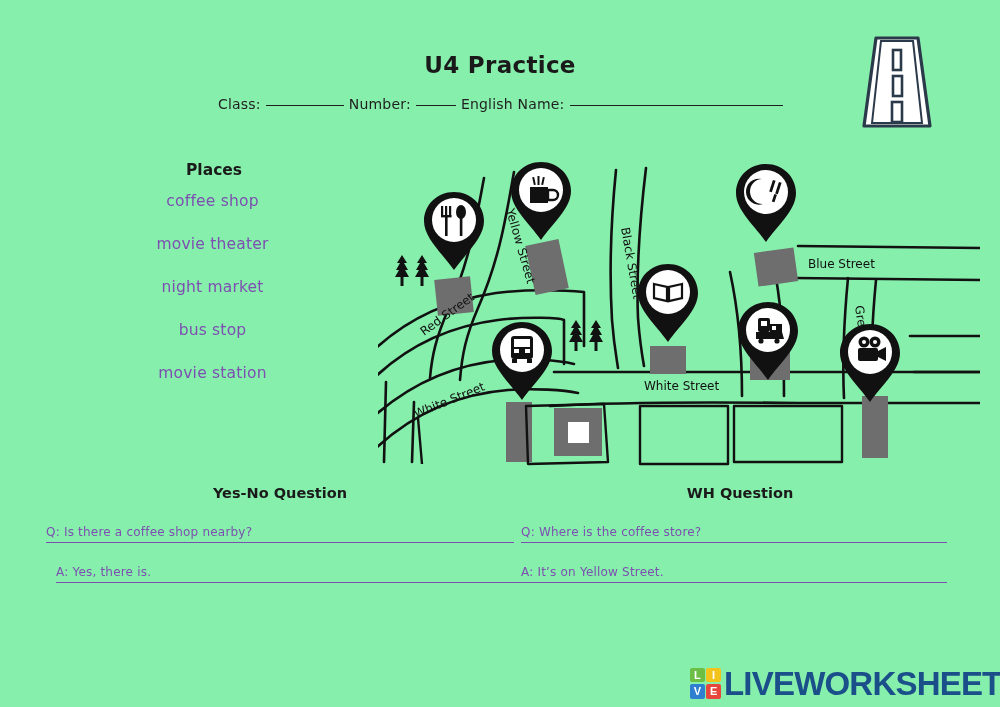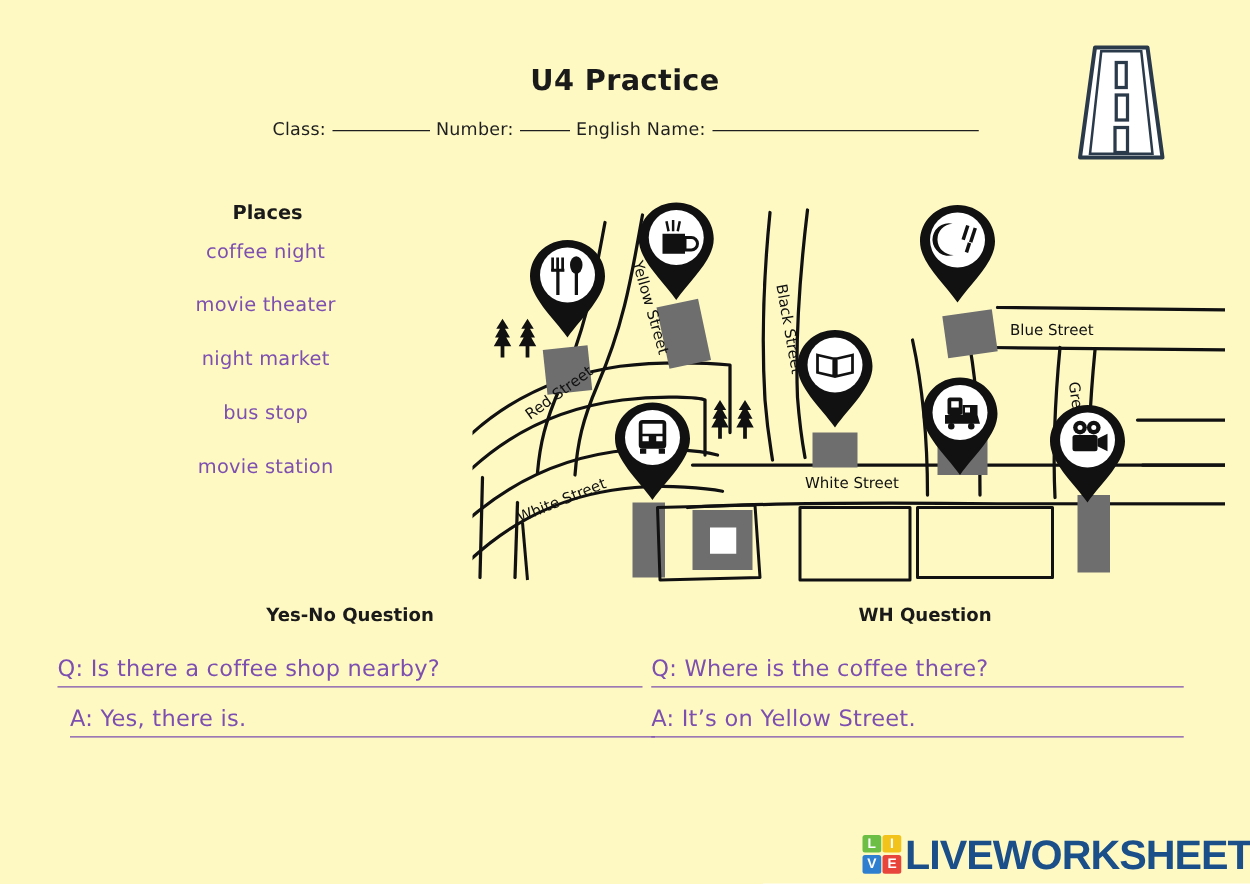--- a/index.html
+++ b/index.html
@@ -13,21 +13,21 @@
     height: 707px;
     position: relative;
     overflow: hidden;
     font-family: "DejaVu Sans", "Liberation Sans", sans-serif;
     color: #231f20;
   }
 
   .page {
     position: absolute;
     inset: 0;
-    background: #fef9c3;
+    background: #86efac;
   }
 
   
   .title {
     position: absolute;
     left: 0;
     top: 52px;
     width: 1000px;
     text-align: center;
     font-size: 23px;
@@ -107,21 +107,21 @@
     font-size: 14.5px;
     font-weight: bold;
     color: #1a1a1a;
     text-align: center;
   }
   .qa-heading.left  { left: 130px; top: 485px; width: 300px; }
   .qa-heading.right { left: 620px; top: 485px; width: 240px; }
 
   .qa-line {
     position: absolute;
-    font-size: 18px;
+    font-size: 12px;
     color: #7d4fb0;
     border-bottom: 1.5px solid #7d4fb0;
     padding-bottom: 3px;
     box-sizing: border-box;
     letter-spacing: 0.2px;
     white-space: nowrap;
     overflow: hidden;
   }
   .qa-q-left { left: 46px;  top: 525px; width: 468px; }
   .qa-a-left { left: 56px;  top: 565px; width: 468px; }
@@ -181,21 +181,21 @@
       <path d="M14 6 L56 6 L68 94 L2 94 Z" fill="#ffffff" stroke="#2b3a4a" stroke-width="3.2" stroke-linejoin="round"></path>
       <path d="M19 9 L51 9 L60 91 L10 91 Z" fill="none" stroke="#2b3a4a" stroke-width="2"></path>
       <rect x="31" y="18" width="8" height="20" fill="none" stroke="#2b3a4a" stroke-width="2.6"></rect>
       <rect x="31" y="44" width="9" height="20" fill="none" stroke="#2b3a4a" stroke-width="2.6"></rect>
       <rect x="30" y="70" width="10" height="20" fill="none" stroke="#2b3a4a" stroke-width="2.6"></rect>
     </svg>
   </div>
 
   <div class="places-heading">Places</div>
   <ul class="places-list">
-    <li style="color: rgb(125, 79, 176);">coffee night</li>
+    <li style="color: rgb(125, 79, 176);">coffee shop</li>
     <li style="color: rgb(125, 79, 176);">movie theater</li>
     <li style="color: rgb(125, 79, 176);">night market</li>
     <li style="color: rgb(125, 79, 176);">bus stop</li>
     <li style="color: rgb(125, 79, 176);">movie station</li>
   </ul>
 
   <div class="map">
     <svg viewBox="0 0 602 318" width="602" height="318">
       <defs>
         <g id="pin-shape">
@@ -368,21 +368,21 @@
         </g>
       </g>
     </svg>
   </div>
 
   <div class="qa-heading left">Yes-No Question</div>
   <div class="qa-heading right">WH Question</div>
 
   <div class="qa-line qa-q-left">Q: Is there a coffee shop nearby?</div>
   <div class="qa-line qa-a-left">A: Yes, there is.</div>
-  <div class="qa-line qa-q-right">Q: Where is the coffee there?</div>
+  <div class="qa-line qa-q-right">Q: Where is the coffee store?</div>
   <div class="qa-line qa-a-right">A: It’s on Yellow Street.</div>
 
   <div class="logo">
     <div class="logo-grid">
       <span style="background: rgb(108, 190, 69);">L</span>
       <span style="background: rgb(242, 195, 26);">I</span>
       <span style="background: rgb(47, 127, 209);">V</span>
       <span style="background: rgb(232, 69, 60);">E</span>
     </div>
     <div class="logo-text" style="color: rgb(27, 79, 138);">LIVEWORKSHEETS</div>

